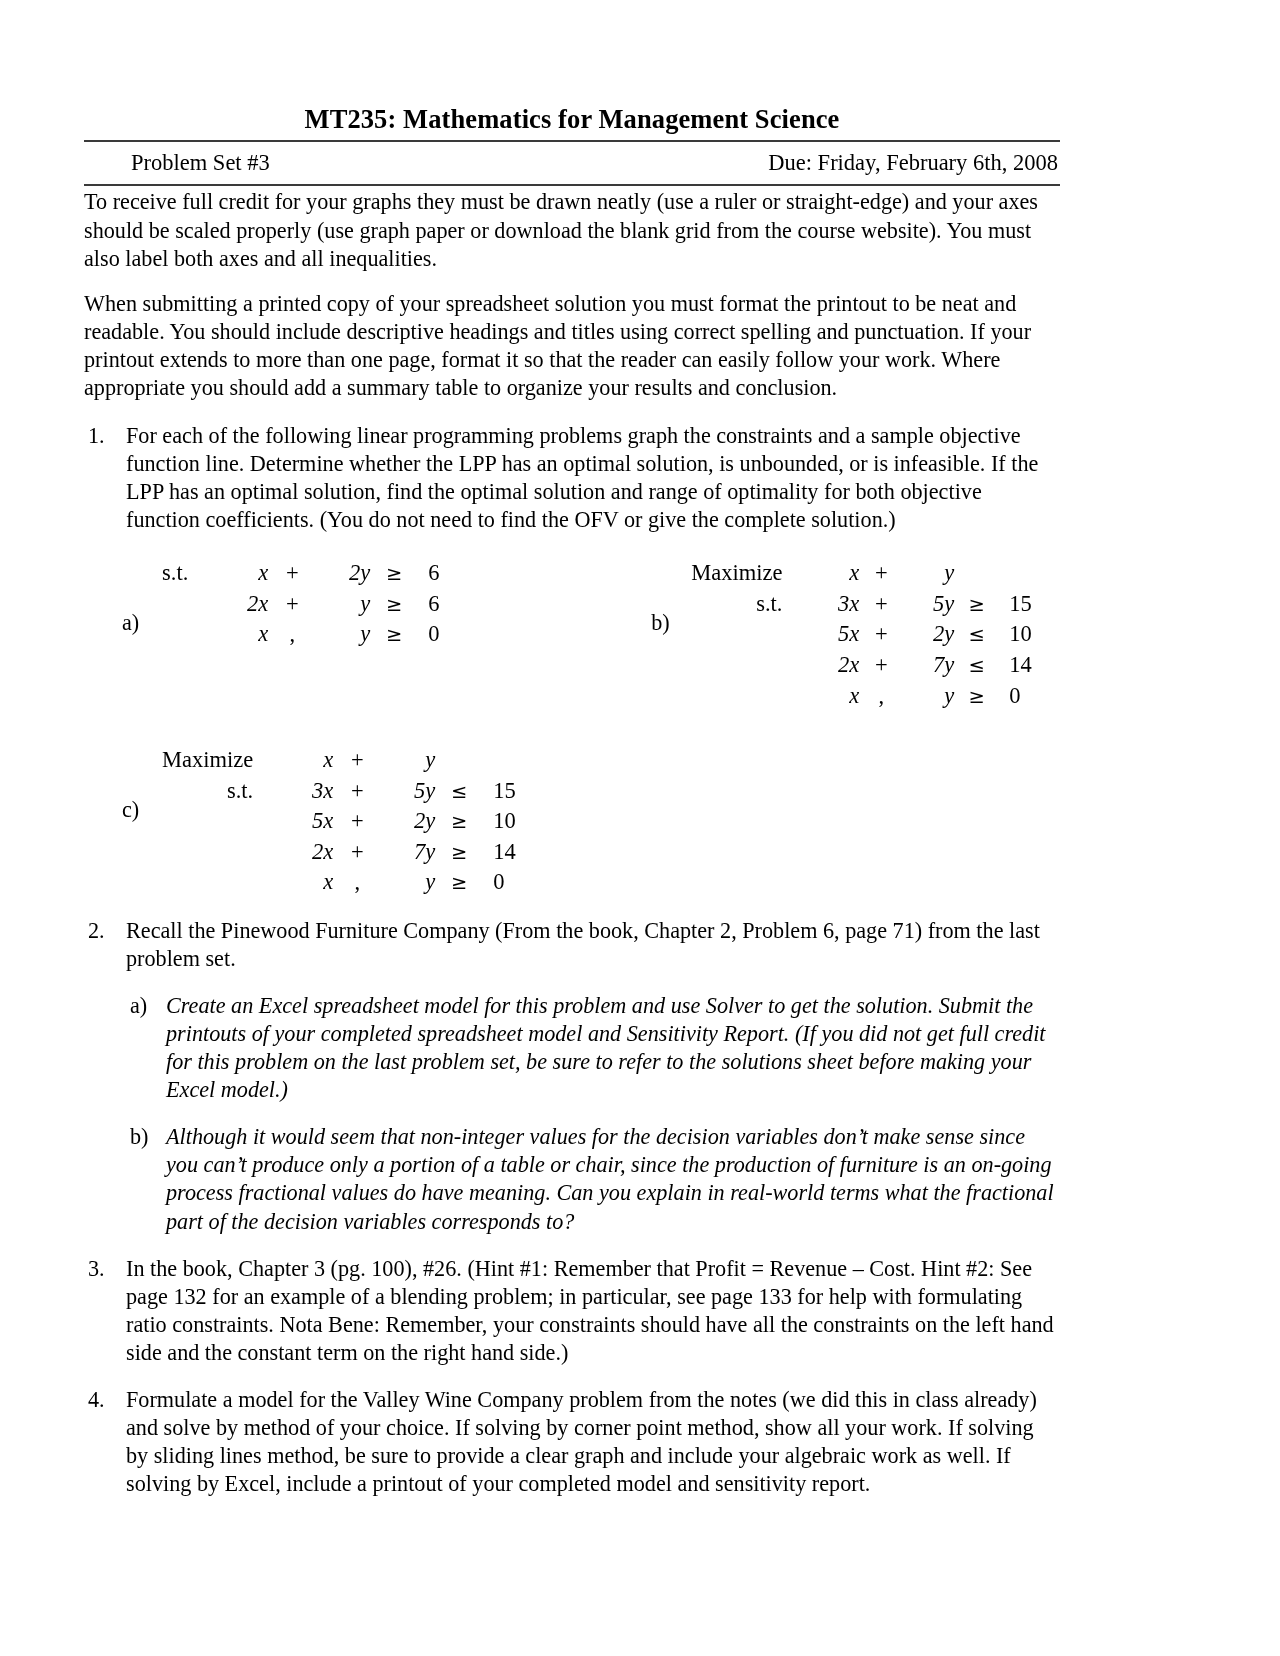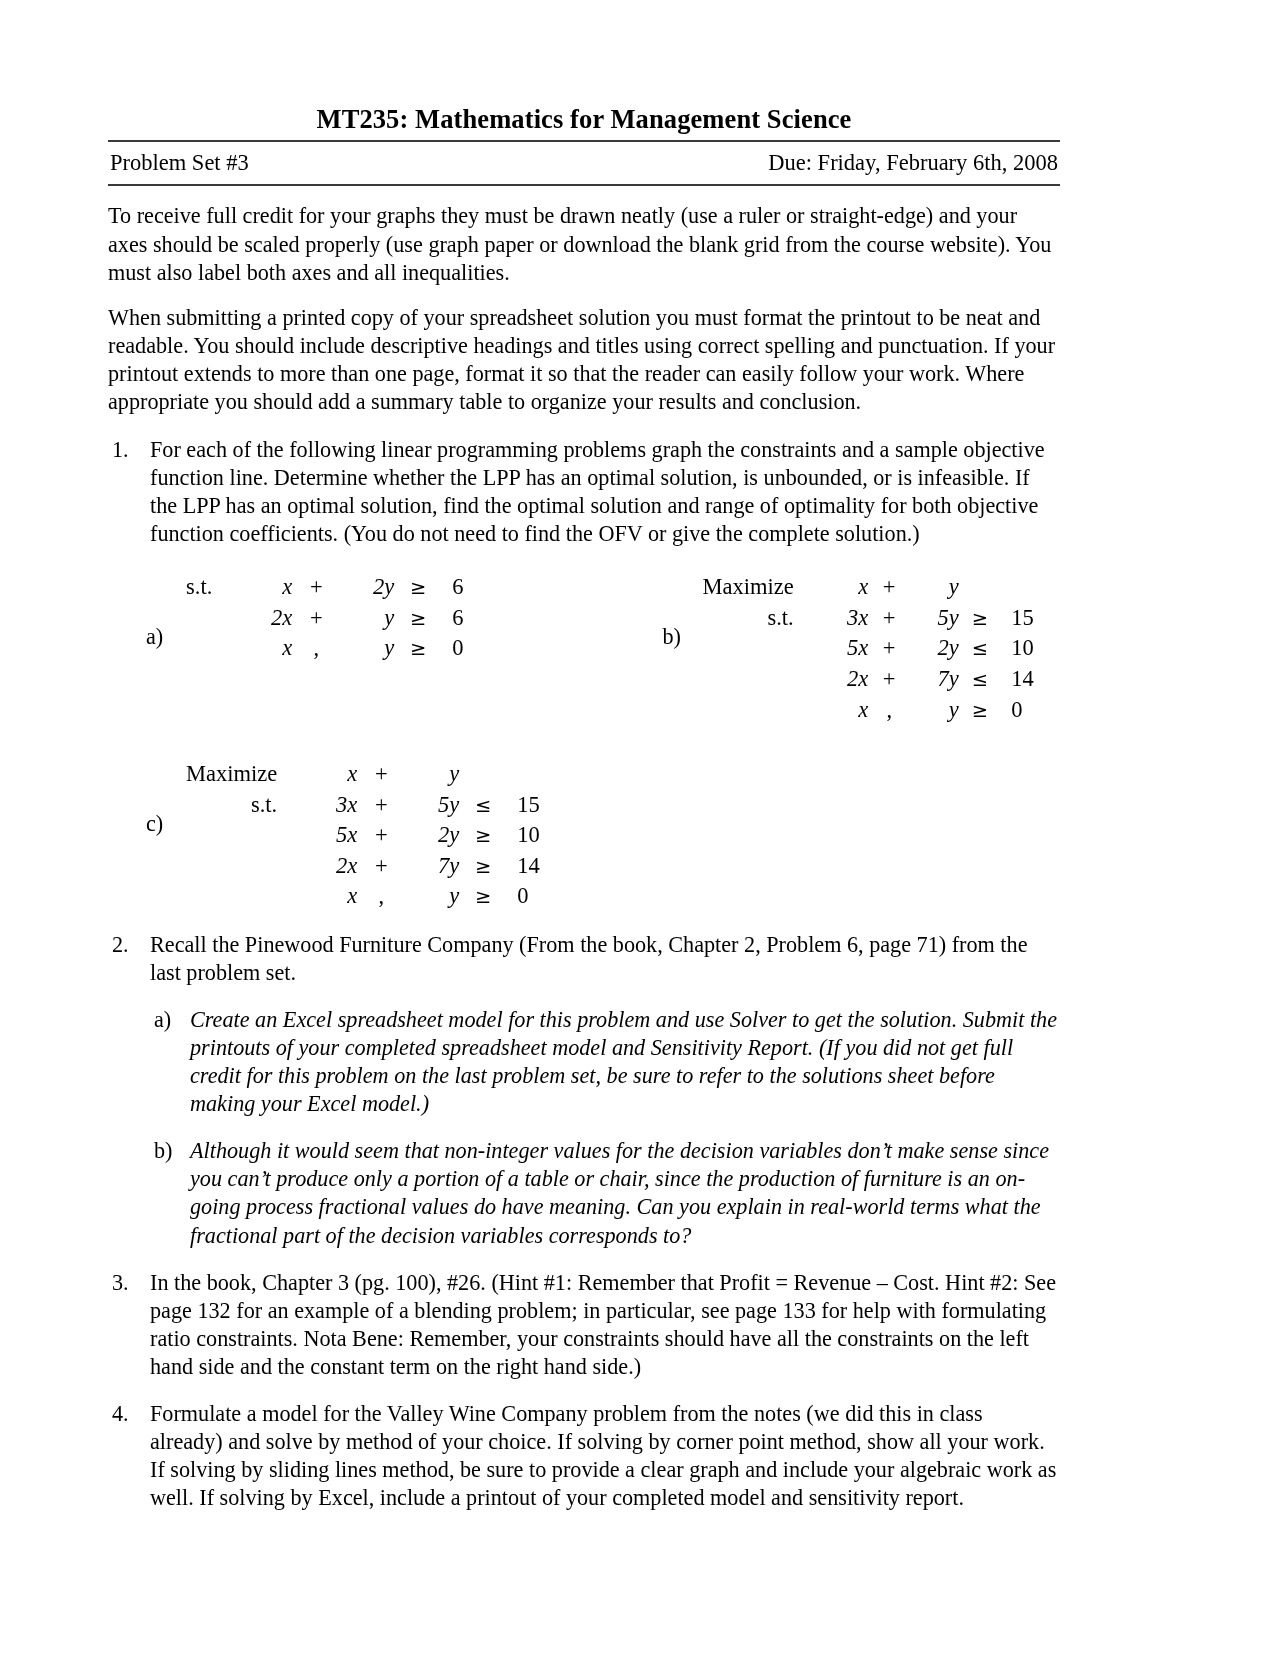--- a/index.html
+++ b/index.html
@@ -13,21 +13,21 @@
     height: 1656px;
     font-family: "Liberation Serif", "DejaVu Serif", serif;
     color: #000000;
     overflow: hidden;
   }
   .page {
     position: relative;
     width: 1220px;
     height: 1656px;
     box-sizing: border-box;
-    padding: 104px 160px 0 108px;
+    padding: 104px 160px 0 84px;
   }
   
   .doc-title {
     text-align: center;
     font-size: 26.5px;
     font-weight: bold;
     letter-spacing: 0.1px;
     margin: 0 0 6px 0;
     line-height: 1.15;
   }
@@ -41,29 +41,30 @@
     border-top-width: 2px;
     margin-top: 2px;
   }
   .header-row {
     display: flex;
     justify-content: space-between;
     align-items: baseline;
     font-size: 22.5px;
     padding: 7px 2px 6px 2px;
     line-height: 1.2;
+    margin-left: 45px;
   }
   
   .para {
     font-size: 22.2px;
     line-height: 1.265;
     text-align: left;
     margin: 17px 0 0 0;
   }
-  .para.first { margin-top: 16px; }
+  .para.first { margin-top: 2px; }
 
   
   .olist {
     margin: 20px 0 0 0;
   }
   .item {
     display: flex;
     align-items: flex-start;
     margin-top: 19px;
     font-size: 22.2px;

